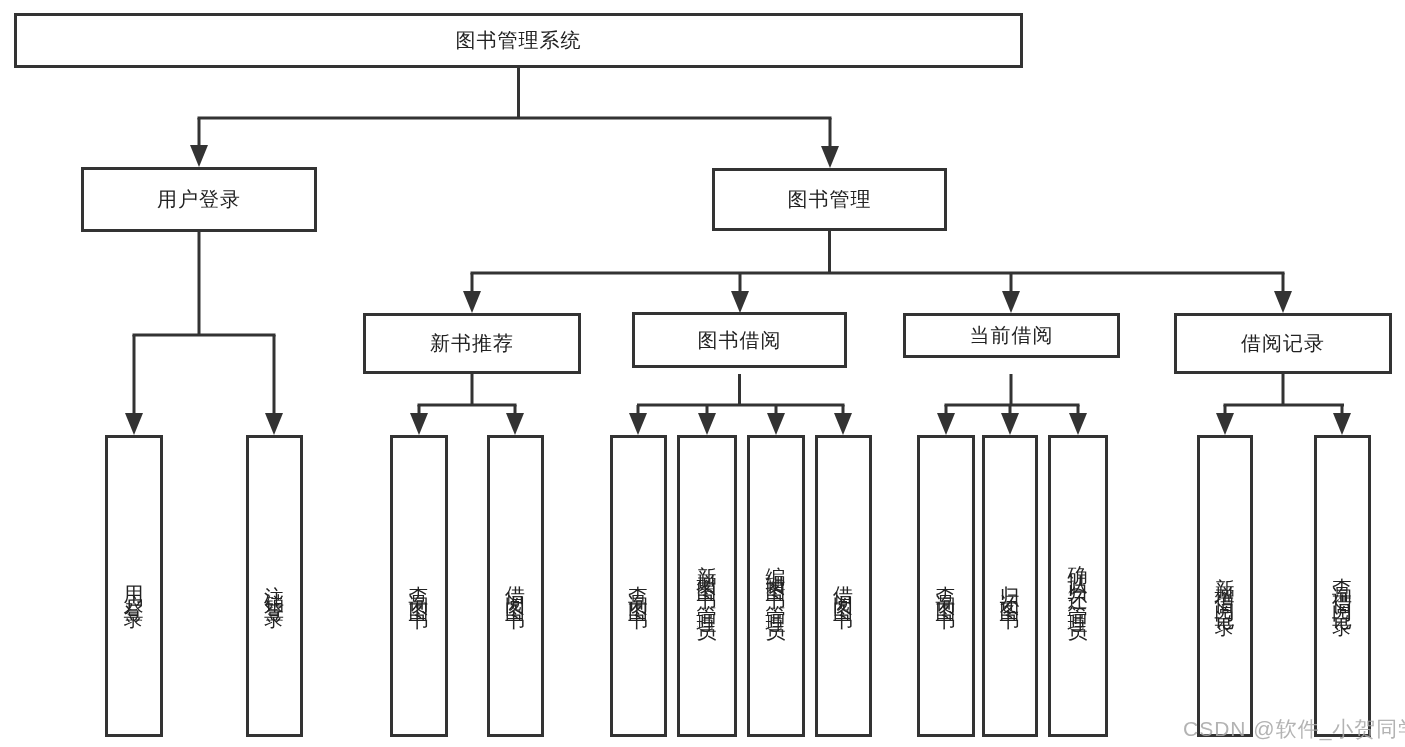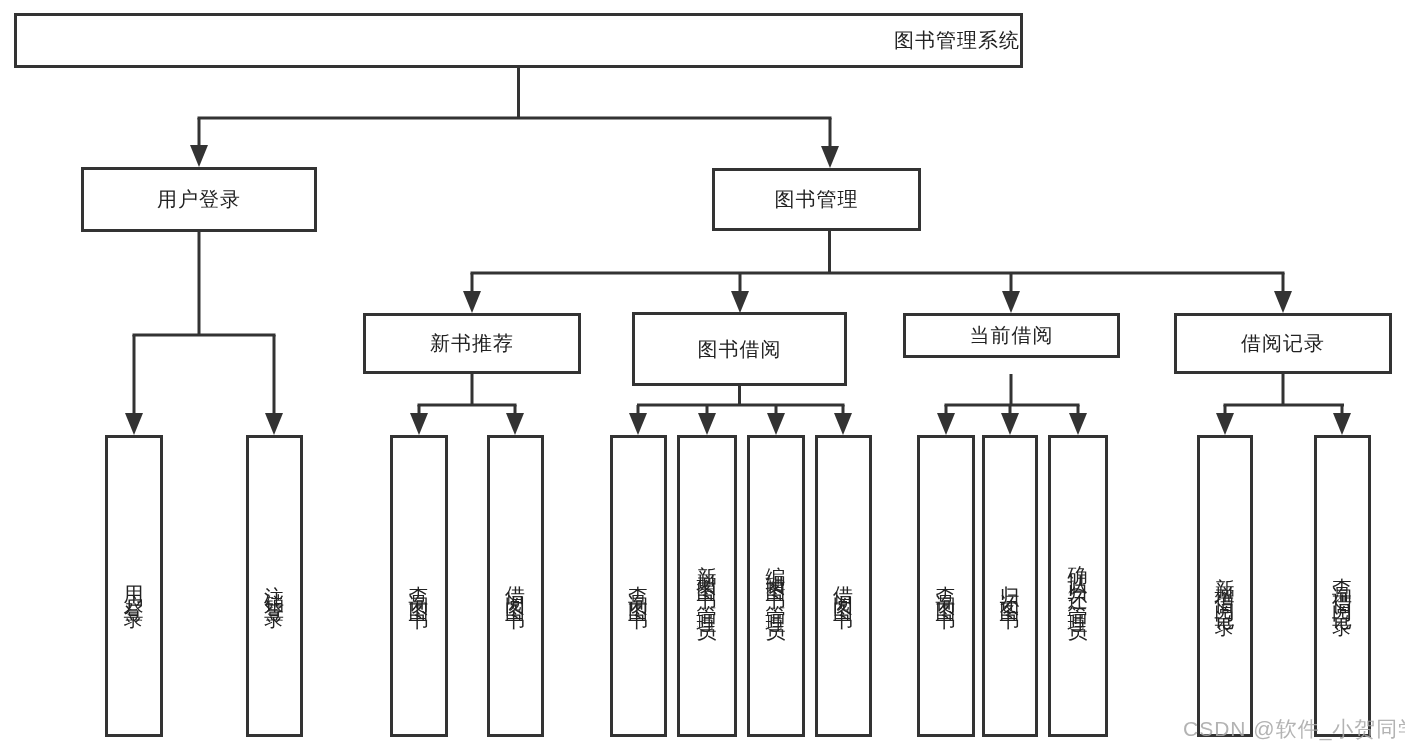--- a/index.html
+++ b/index.html
@@ -157,35 +157,35 @@
       <path d="M1223.5 405 H1344"></path>
       <path d="M1225 405 V416"></path>
       <path d="M1342 405 V416"></path>
     </g>
     <g fill="#333333">
       <polygon points="1216,413 1234,413 1225,435"></polygon>
       <polygon points="1333,413 1351,413 1342,435"></polygon>
     </g>
   </svg>
 
-  <div class="hnode" style="left:14px; top:13px; width:1009px; height:55px;justify-content:flex-end;">
+  <div class="hnode" style="left:14px; top:13px; width:1009px; height:55px;">
     <span>图书管理系统</span>
   </div>
 
   <div class="hnode" style="left:81px; top:167px; width:236px; height:65px;">
     <span>用户登录</span>
   </div>
-  <div class="hnode" style="left:712px; top:168px; width:209px; height:63px;">
+  <div class="hnode" style="left:712px; top:168px; width:235px; height:63px;">
     <span>图书管理</span>
   </div>
 
   <div class="hnode" style="left:363px; top:313px; width:218px; height:61px;">
     <span>新书推荐</span>
   </div>
-  <div class="hnode" style="left:632px; top:312px; width:215px; height:74px;">
+  <div class="hnode" style="left:632px; top:312px; width:215px; height:56px;">
     <span>图书借阅</span>
   </div>
   <div class="hnode" style="left:903px; top:313px; width:217px; height:45px;">
     <span>当前借阅</span>
   </div>
   <div class="hnode" style="left:1174px; top:313px; width:218px; height:61px;">
     <span>借阅记录</span>
   </div>
 
   <div class="vnode" style="left:105px; width:58px;">

